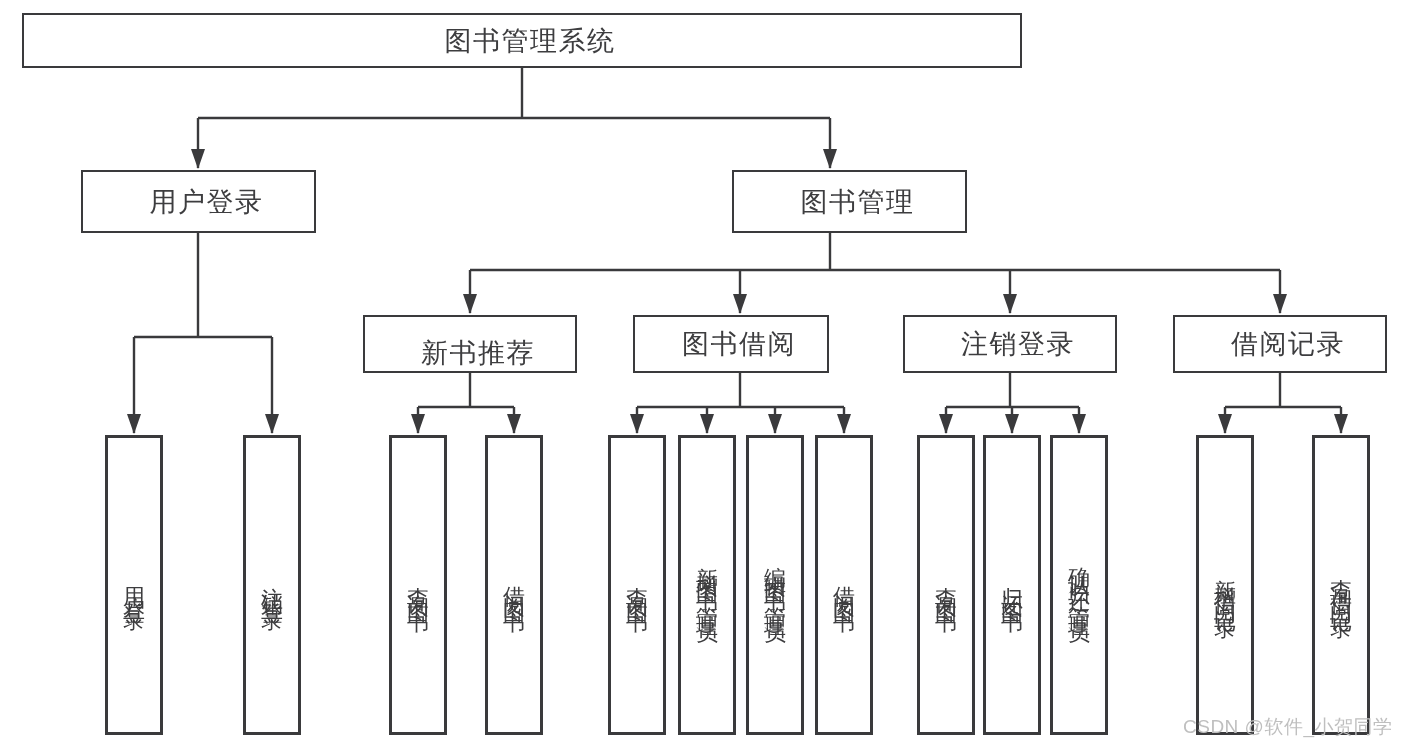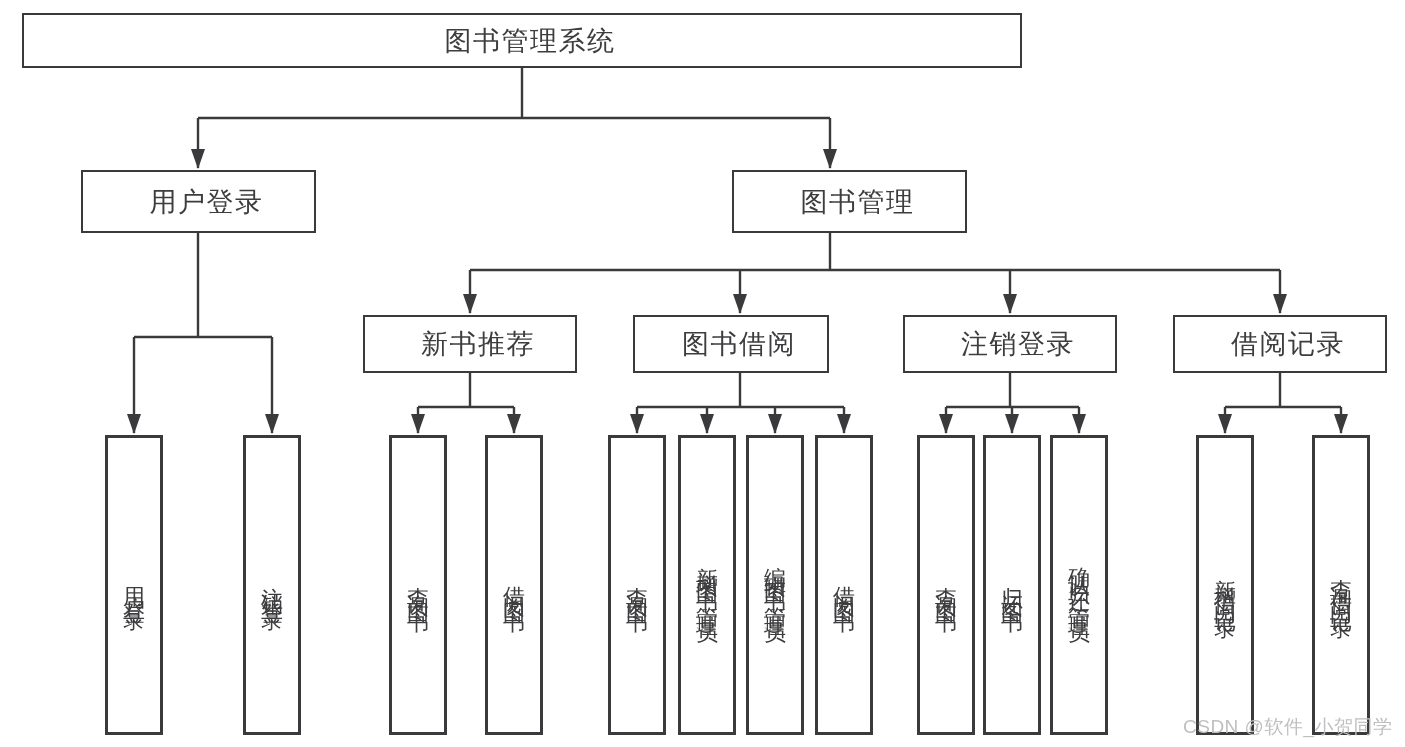--- a/index.html
+++ b/index.html
@@ -27,21 +27,21 @@
   .vnode{border-width:3px;}
   .vtext{
     writing-mode:vertical-rl;
     font-size:22px;letter-spacing:8px;line-height:1;
     white-space:nowrap;
   }
   
   .b-root    {left:22px;  top:13px;  width:1000px;height:55px;}
   .b-login   {left:81px;  top:170px; width:235px; height:63px;}
   .b-mgmt    {left:712px; top:170px; width:235px; height:63px;margin-left:20px;}
-  .b-newbook {left:363px; top:315px; width:214px; height:58px;}
+  .b-newbook {left:363px; top:315px; width:214px; height:58px;align-items:flex-end;}
   .b-borrow  {left:633px; top:315px; width:196px; height:58px;}
   .b-current {left:903px; top:315px; width:214px; height:58px;}
   .b-records {left:1173px;top:315px; width:214px; height:58px;}
   .leaf{top:435px;width:58px;height:300px;}
   .l-1 {left:105px;}  .l-2 {left:243px;}
   .l-3 {left:389px;}  .l-4 {left:485px;}
   .l-5 {left:608px;}  .l-6 {left:678px;}
   .l-7 {left:746px;}  .l-8 {left:815px;}
   .l-9 {left:917px;}  .l-10{left:983px;}
   .l-11{left:1050px;}

